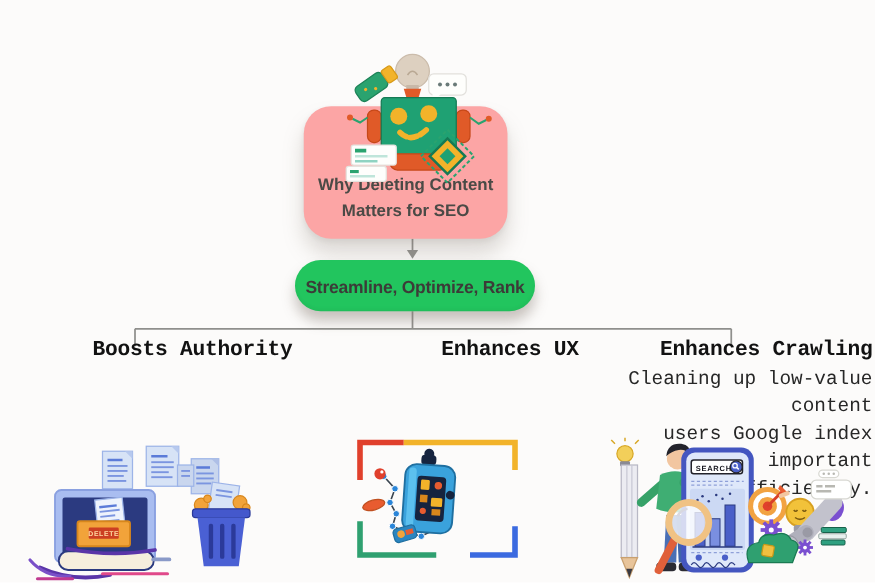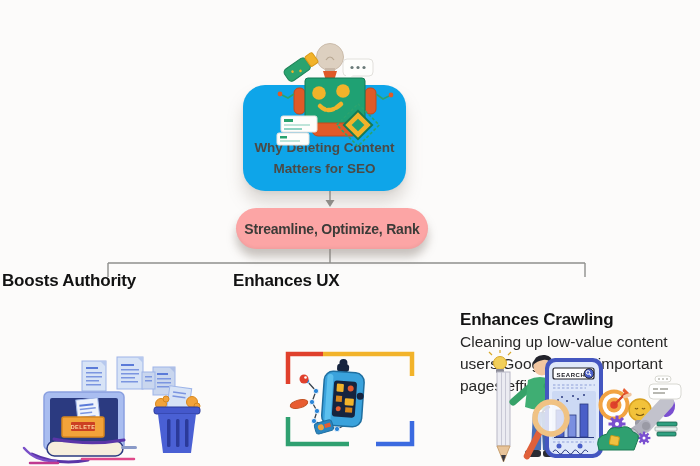--- a/index.html
+++ b/index.html
@@ -3,36 +3,36 @@
 <meta charset="utf-8">
 <style>
   html,body{margin:0;padding:0;background:#ffffff;}
   .canvas{position:relative;width:700px;height:466px;background:#fcfbfa;
           font-family:"Liberation Sans",sans-serif;overflow:hidden;}
   svg{display:block;}
   .abs{position:absolute;}
 
   
   .title-card{position:absolute;left:243px;top:85px;width:163px;height:106px;
-    background:#0ea5e9;border-radius:22px;
+    background:#fca5a5;border-radius:22px;
     box-shadow:0 12px 16px rgba(140,130,120,.28),0 2px 4px rgba(0,0,0,.06);}
   .title-text{position:absolute;left:0;right:0;top:52px;text-align:center;
     font-weight:bold;font-size:13.5px;line-height:21px;color:#4b4a46;white-space:pre-line;}
 
   
-  .pill{position:absolute;left:236px;top:208px;width:192px;height:41px;background:#fca5a5;
+  .pill{position:absolute;left:236px;top:208px;width:192px;height:41px;background:#22c55e;
     border-radius:21px;box-shadow:0 8px 10px rgba(135,125,115,.45),inset 0 -2px 3px rgba(0,0,0,.04);
     display:flex;align-items:center;justify-content:center;
     font-weight:bold;font-size:14px;letter-spacing:-0.2px;color:#3c3b38;white-space:nowrap;}
 
   
-  .col{position:absolute;top:269px;text-align:left;}
+  .col{position:absolute;top:269px;text-align:right;font-family:Liberation Mono, monospace;}
   .col1{left:2px;width:232px;}
   .col2{left:233px;width:230px;}
-  .col3{left:460px;width:238px;margin-top:39px;}
+  .col3{left:460px;width:238px;}
   .col-heading{font-weight:bold;font-size:17px;line-height:23px;color:#121212;letter-spacing:-0.2px;}
   .col-body{font-size:15.5px;line-height:22px;color:#272727;white-space:pre-line;}
 
   .illus{position:absolute;}
 </style>
 </head>
 <body>
 
 <div class="canvas">
 

